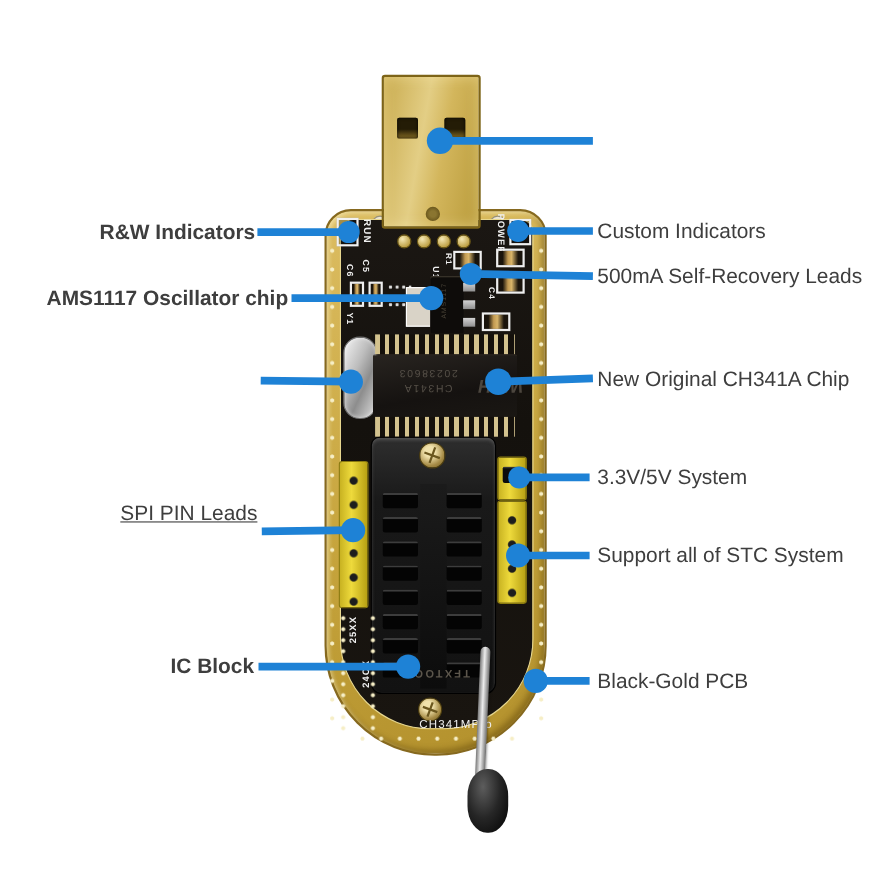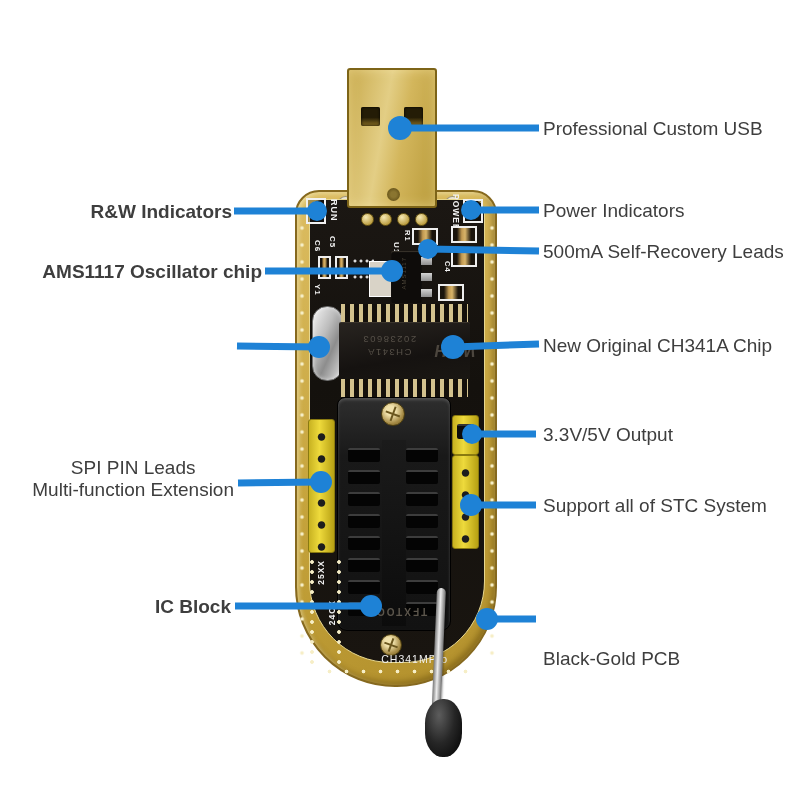--- a/index.html
+++ b/index.html
@@ -240,27 +240,25 @@
       <circle cx="472" cy="434" r="10" stroke="none"></circle>
       <line x1="471" y1="505" x2="536" y2="505"></line>
       <circle cx="471" cy="505" r="11" stroke="none"></circle>
       <line x1="487" y1="619" x2="536" y2="619"></line>
       <circle cx="487" cy="619" r="11" stroke="none"></circle>
     </g>
   </svg>
 
   <div class="lbl rt" style="right:568px;top:201px;">R&amp;W Indicators</div>
   <div class="lbl rt" style="right:538px;top:261px;">AMS1117 Oscillator chip</div>
-  <div class="lbl ctr" style="right:566px;top:457px;">
+  <div class="lbl ctr" style="right:566px;top:457px;text-decoration:underline;">
     <span>SPI PIN Leads</span><br>
-    <span>Multi-function Extension</span>
   </div>
   <div class="lbl rt" style="right:569px;top:596px;">IC Block</div>
 
-  <div class="lbl" style="left:543px;top:118px;">Professional Custom USB</div>
-  <div class="lbl" style="left:543px;top:200px;">Power Indicators</div>
+  <div class="lbl" style="left:543px;top:200px;">Custom Indicators</div>
   <div class="lbl" style="left:543px;top:241px;">500mA Self-Recovery Leads</div>
   <div class="lbl" style="left:543px;top:335px;">New Original CH341A Chip</div>
-  <div class="lbl" style="left:543px;top:424px;">3.3V/5V Output</div>
+  <div class="lbl" style="left:543px;top:424px;">3.3V/5V System</div>
   <div class="lbl" style="left:543px;top:495px;">Support all of STC System</div>
-  <div class="lbl" style="left:543px;top:609px;margin-top:39px;">Black-Gold PCB</div>
+  <div class="lbl" style="left:543px;top:609px;">Black-Gold PCB</div>
 
 </div>
 
 </body></html>

